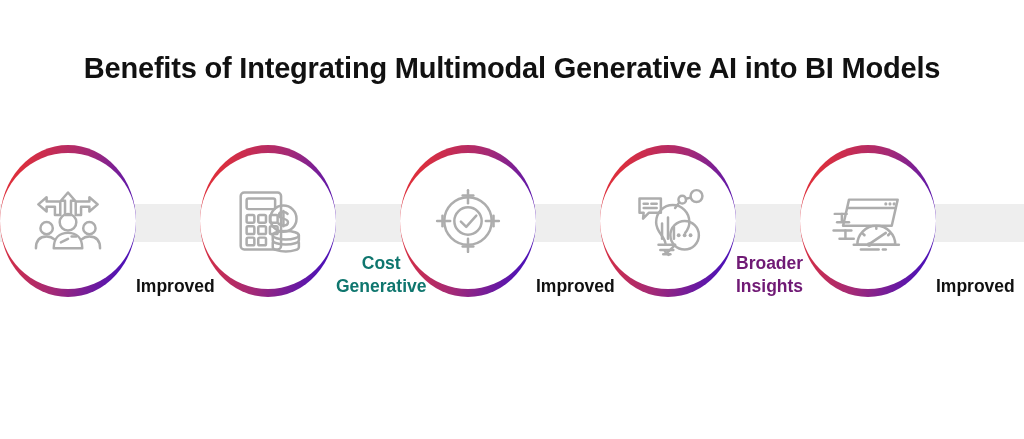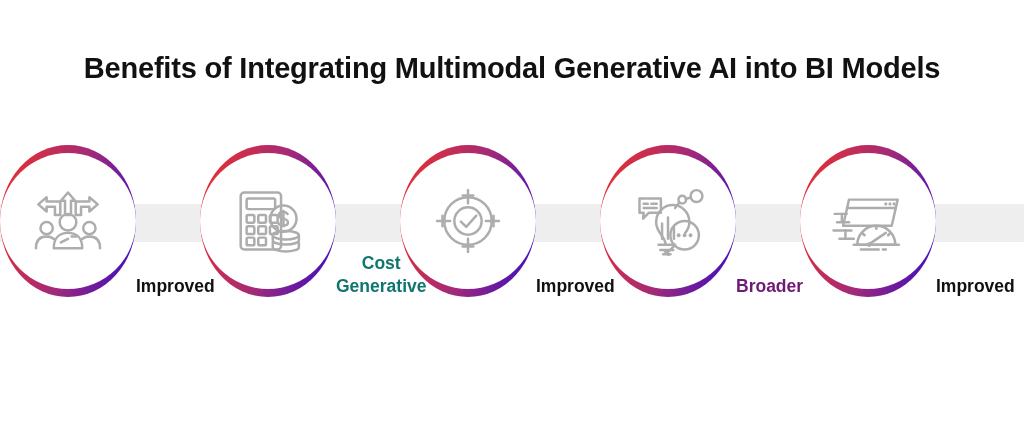--- a/index.html
+++ b/index.html
@@ -245,20 +245,21 @@
             <path d="M37.5 52.8 L30.5 59.5" style="stroke: rgb(173, 173, 173);"></path>
             <path d="M29.5 57.5 L32.5 60.5" style="stroke: rgb(173, 173, 173);"></path>
             <circle class="dot" cx="41" cy="44" r="1.6" style="fill: rgb(173, 173, 173);"></circle>
             <circle class="dot" cx="46" cy="44" r="1.6" style="fill: rgb(173, 173, 173);"></circle>
             <circle class="dot" cx="51" cy="44" r="1.6" style="fill: rgb(173, 173, 173);"></circle>
           </svg>
         </div>
       </div>
       <div class="label" style="color: #701a75; margin-top: 48px;">
         <span>Broader</span>
+        <span class="l2">Insights</span>
       </div>
     </div>
 
     <div class="item">
       <div class="circle" style="background: linear-gradient(105deg, rgb(221, 47, 60) 0%, rgb(221, 47, 60) 14%, rgb(163, 42, 119) 52%, rgb(79, 18, 181) 88%, rgb(79, 18, 181) 100%);">
         <div class="circle-inner" style="background: rgb(255, 255, 255);">
           <svg class="icon-svg" viewBox="0 0 64 64">
 
             <path d="M16 14 L57 14 L52 36 L11 36 Z" style="stroke: rgb(173, 173, 173);"></path>
             <path d="M14.8 21 L55.4 21" style="stroke: rgb(173, 173, 173);"></path>

